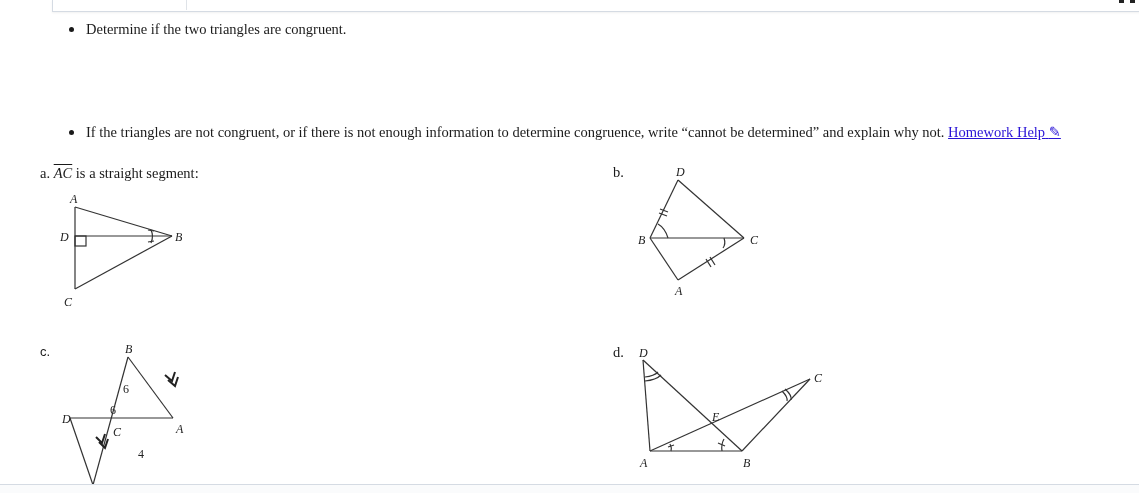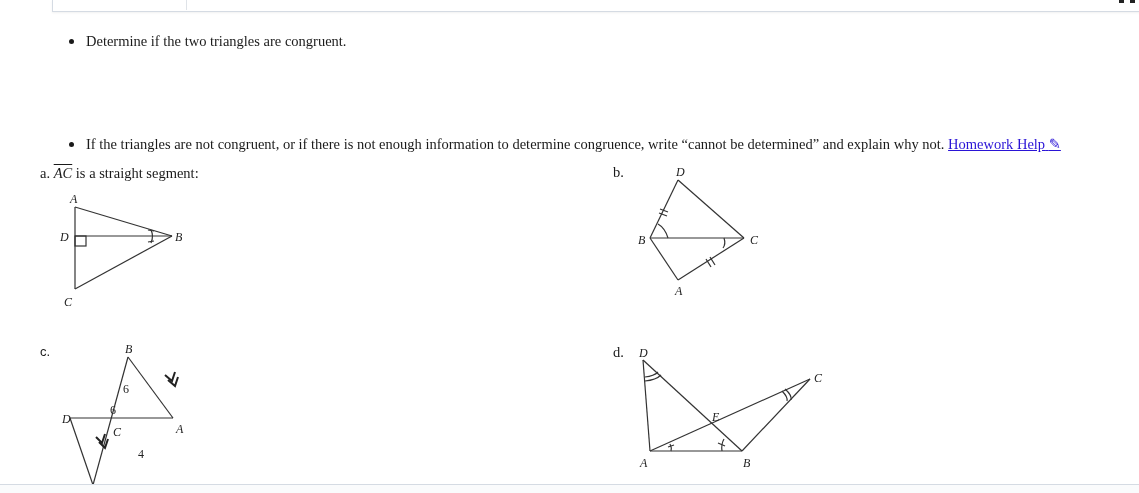--- a/index.html
+++ b/index.html
@@ -20,21 +20,21 @@
     }
     .corner-mark {
       position: absolute; right: 4px; top: 0; width: 16px; height: 3px;
     }
     .corner-mark span { position:absolute; top:0; width:5px; height:3px; background:#222; }
     .bullets { position: absolute; left: 62px; top: 17px; width: 1060px; margin: 0; padding: 0; list-style: none; }
     .bullets li { position: relative; padding-left: 24px; line-height: 24px; }
     .bullets li::before {
       content: ""; position: absolute; left: 7px; top: 10px; width: 5px; height: 5px; border-radius: 50%; background: #1a1a1a;
     }
-    .b1 { position:absolute; top:0;margin-top:12px; }
+    .b1 { position:absolute; top:0; }
     .b2 { position:absolute; top:39px; }
     .b3 { position:absolute; top:79px; width: 1040px; }
     .math { font-style: italic; }
     .link { color: #1a0dab; color: #2a14d6; text-decoration: underline; }
     .pencil { display:inline-block; font-style:normal; text-decoration: underline; }
     .prob-label { position: absolute; line-height: 18px; text-align: center; }
     .overline { text-decoration: overline; font-style: italic; }
     svg text { font-family: "Liberation Serif", "DejaVu Serif", serif; font-style: italic; font-size: 12px; fill: #222; }
     svg .num { font-style: normal; }
     .fig { position: absolute; }

